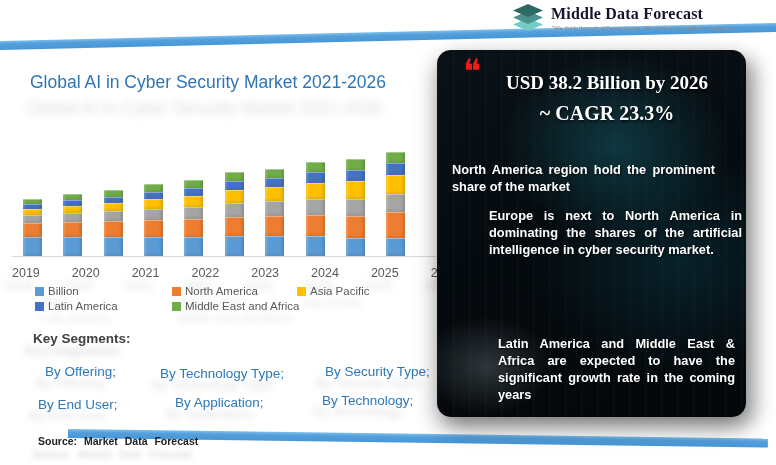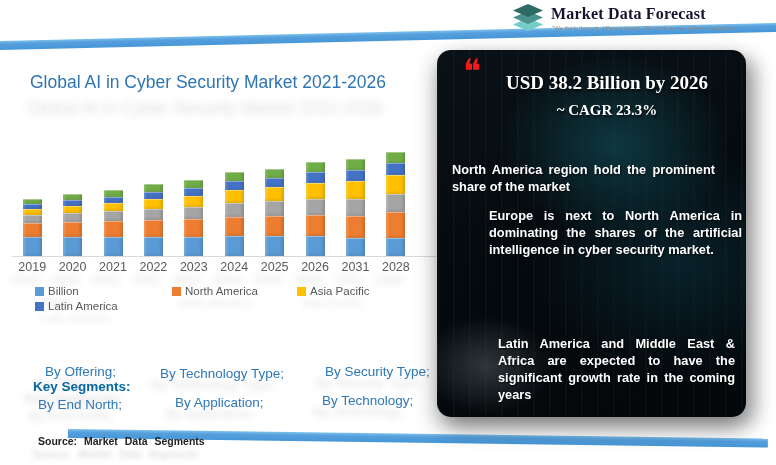--- a/index.html
+++ b/index.html
@@ -36,35 +36,35 @@
   
   .chart { position:absolute; left:12px; top:145px; width:424px; }
   .plot { position:relative; width:424px; height:112px; border-bottom:1px solid #d9d9d9; }
   .bars { position:absolute; left:0; bottom:0; width:404px; height:112px;
     display:flex; }
   .bar-col { flex:1 1 0; display:flex; align-items:flex-end; justify-content:center; }
   .bar-stack { width:19px; display:flex; flex-direction:column; }
   .bar-seg { width:100%;
     box-shadow:inset 0 1px 0 rgba(255,255,255,0.35), inset 2px 0 2px rgba(255,255,255,0.18),
                inset -2px -1px 3px rgba(0,0,0,0.15); }
-  .x-labels { width:404px; display:flex; margin-top:3px;
-    text-shadow:-7px 13px 6px rgba(125,125,125,0.25); }
+  .x-labels { width:404px; display:flex; margin-top:9px;
+    text-shadow:-7px 13px 6px rgba(125,125,125,0.25);gap:32px; }
   .x-label { flex:1 1 0; text-align:center; font-size:12.5px; color:#595959; }
 
   
   .legend { position:absolute; left:35px; top:285px; width:400px;
     display:grid; grid-template-columns:137px 125px auto; row-gap:3px;
     text-shadow:-7px 12px 6px rgba(125,125,125,0.22); }
   .legend-item { display:flex; align-items:center; gap:4px; }
   .swatch { width:9px; height:9px; flex:0 0 9px; display:inline-block; }
   .legend-text { font-size:11.5px; color:#595959; white-space:nowrap; }
 
   
   .seg-heading { position:absolute; left:33px; top:331px; font-size:13.5px; font-weight:bold;
-    color:#0369a1; text-shadow:-8px 12px 6px rgba(125,125,125,0.25);margin-top:48px; }
+    color:#404040; text-shadow:-8px 12px 6px rgba(125,125,125,0.25); }
   .seg-item { position:absolute; font-size:13.5px; color:#2e78b8; white-space:nowrap;
     text-shadow:-9px 11px 6px rgba(125,125,125,0.26); }
   .seg-item.s1 { left:45px;  top:364px; }
   .seg-item.s2 { left:160px; top:366px; }
   .seg-item.s3 { left:325px; top:364px; }
   .seg-item.s4 { left:38px;  top:397px; }
   .seg-item.s5 { left:175px; top:395px; }
   .seg-item.s6 { left:322px; top:393px; }
 
   
@@ -82,21 +82,21 @@
       linear-gradient(160deg,#0a1217 0%,#050a0e 45%,#04070a 100%);
     box-shadow:0 10px 22px rgba(0,0,0,0.40), 12px 8px 18px rgba(0,0,0,0.22);
     color:#ffffff;
   }
   .quote { position:absolute; left:26px; top:4px; font-size:34px; line-height:1;
     color:#f51a1a; font-family:"DejaVu Sans",sans-serif; }
   .headline { position:absolute; left:38px; width:264px; text-align:center;
     font-family:"Liberation Serif","DejaVu Serif",serif; font-weight:bold;
     text-shadow:1px 2px 2px rgba(0,0,0,0.65); white-space:nowrap; }
   .headline.h1 { top:22px; font-size:19px; }
-  .headline.h2 { top:52px; font-size:15px; }
+  .headline.h2 { top:52px; font-size:20px; }
   .panel-p { position:absolute; font-size:12.8px; font-weight:bold; line-height:1.32;
     text-align:justify; text-shadow:1px 1px 2px rgba(0,0,0,0.7); }
   .panel-p.p1 { left:15px; top:112px; width:263px; }
   .panel-p.p2 { left:52px; top:158px; width:253px; }
   .panel-p.p3 { left:15px; top:232px; width:243px; }
   .panel-p.p4 { left:61px; top:286px; width:237px; }
 </style>
 </head>
 <body>
 
@@ -104,21 +104,21 @@
 
   <div class="stripe stripe-top"></div>
   <div class="stripe stripe-bottom"></div>
 
   <div class="logo">
     <div class="logo-layers">
       <div class="layer l1"></div>
       <div class="layer l2"></div>
       <div class="layer l3"></div>
     </div>
-    <div class="logo-name">Market Data Forecast</div>
+    <div class="logo-name">Middle Data Forecast</div>
     <div class="logo-tagline">"We think through different layers. We work across different verticals"</div>
   </div>
 
   <div class="chart-title">Global AI in Cyber Security Market 2021-2026</div>
 
   <div class="chart">
     <div class="plot">
       <div class="bars">
           <div class="bar-col">
             <div class="bar-stack">
@@ -246,31 +246,35 @@
         <span class="legend-text">North America</span>
       </div>
       <div class="legend-item">
         <span class="swatch" style="background: rgb(255, 192, 0);"></span>
         <span class="legend-text">Asia Pacific</span>
       </div>
       <div class="legend-item">
         <span class="swatch" style="background: rgb(68, 114, 196);"></span>
         <span class="legend-text">Latin America</span>
       </div>
+      <div class="legend-item">
+        <span class="swatch" style="background: rgb(112, 173, 71);"></span>
+        <span class="legend-text">Middle East and Africa</span>
+      </div>
     </div>
 
   <div class="seg-heading">Key Segments:</div>
   <div class="seg-item s1">By Offering;</div>
   <div class="seg-item s2">By Technology Type;</div>
   <div class="seg-item s3">By Security Type;</div>
-  <div class="seg-item s4">By End North;</div>
+  <div class="seg-item s4">By End User;</div>
   <div class="seg-item s5">By Application;</div>
   <div class="seg-item s6">By Technology;</div>
 
-  <div class="source">Source: Market Data Segments</div>
+  <div class="source">Source: Market Data Forecast</div>
 
   <div class="panel">
     <div class="quote">❝</div>
     <div class="headline h1">USD 38.2 Billion by 2026</div>
     <div class="headline h2">~ CAGR 23.3%</div>
     <div class="panel-p p1">North America region hold the prominent share of the market</div>
     <div class="panel-p p2">Europe is next to North America in dominating the shares of the artificial intelligence in cyber security market.</div>
     <div class="panel-p p4">Latin America and Middle East &amp; Africa are expected to have the significant growth rate in the coming years</div>
   </div>
 

